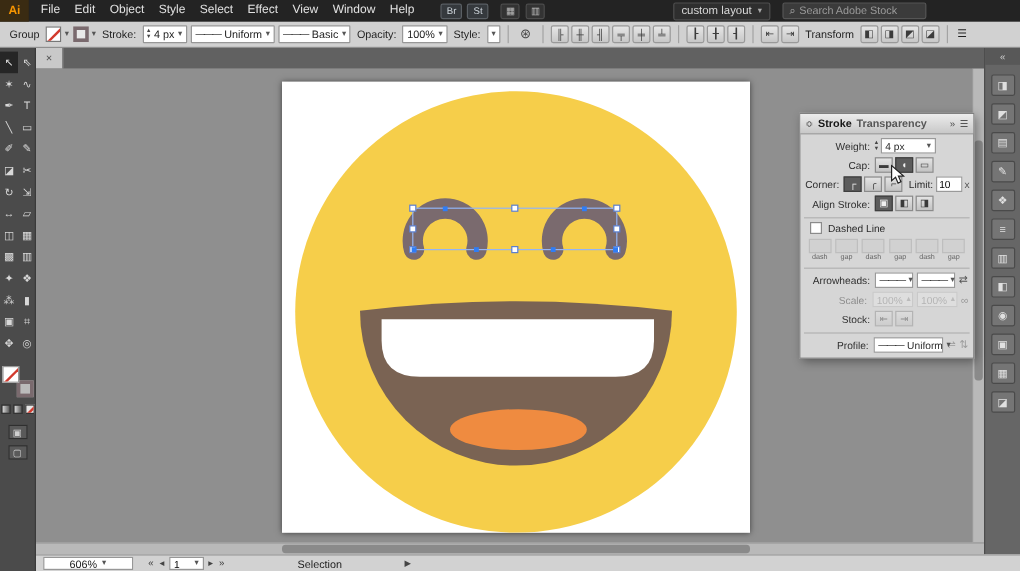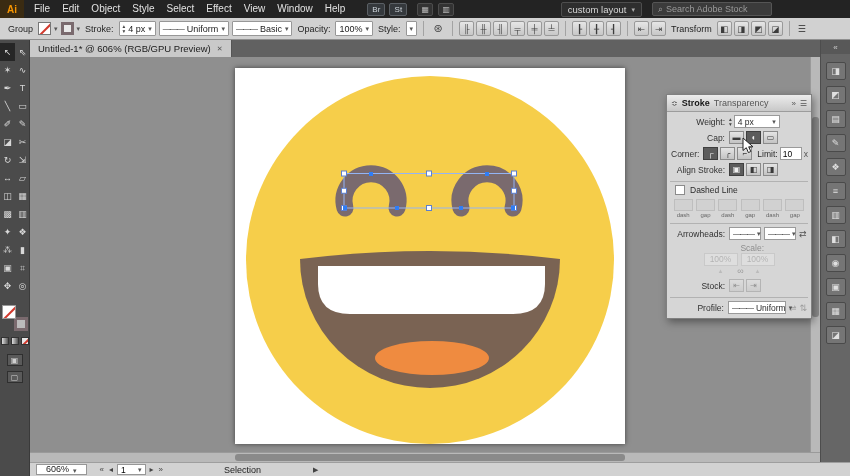--- a/index.html
+++ b/index.html
@@ -63,40 +63,40 @@
   
   .dock{position:absolute;left:820px;top:40px;width:30px;height:422px;background:#666;z-index:28;border-left:1px solid #4d4d4d;}
   .dock-head{height:14px;display:flex;align-items:center;justify-content:center;color:#ccc;font-size:8px;background:#585858;}
   .dock-icons{display:flex;flex-direction:column;align-items:center;gap:6px;padding-top:8px;}
   .dock-icon{width:20px;height:18px;background:#757575;border:1px solid #4a4a4a;color:#e0e0e0;display:flex;align-items:center;justify-content:center;font-size:9px;border-radius:2px;}
   
   .panel{position:absolute;left:666px;top:94px;width:146px;background:#d6d6d6;border:1px solid #808080;box-shadow:2px 3px 8px rgba(0,0,0,.4);z-index:50;font-size:8.5px;color:#2b2b2b;padding-bottom:4px;}
   .panel-header{height:17px;background:linear-gradient(#ececec,#c8c8c8);border-bottom:1px solid #9c9c9c;display:flex;align-items:center;padding:0 4px;gap:4px;}
   .pcycle{font-size:8px;color:#555;}
   .ptab{font-weight:bold;font-size:9px;color:#161616;}
-  .ptab.inactive{font-weight:normal;color:#565656;}
+  .ptab.inactive{font-weight:bold;color:#565656;}
   .panel-header .spacer{flex:1;}
   .phicon{font-size:8px;color:#555;}
   .prow{display:flex;align-items:center;margin:3px 4px 0;}
   .plabel{width:54px;text-align:right;margin-right:4px;color:#303030;white-space:nowrap;}
   .pselect{display:inline-flex;align-items:center;gap:3px;background:#fff;border:1px solid #9a9a9a;height:13px;padding:0 3px;}
   .pbtn{width:15px;height:13px;background:linear-gradient(#e4e4e4,#c3c3c3);border:1px solid #8b8b8b;display:flex;align-items:center;justify-content:center;font-size:8px;color:#3a3a3a;margin-right:2px;}
   .pbtn.selected{background:#5c5c5c;color:#f0f0f0;border-color:#3f3f3f;}
-  .disabled{opacity:.45;flex-direction:column;}
+  .disabled{opacity:.45;}
   .pcheck{width:10px;height:10px;background:#fff;border:1px solid #8b8b8b;margin:0 5px 0 8px;}
   .dash-grid{display:flex;gap:2px;margin:4px 6px 0;}
   .dash-slot{display:flex;flex-direction:column;align-items:center;width:21px;}
   .dashfield{width:19px;height:12px;background:#cdcdcd;border:1px solid #a2a2a2;}
   .dashlabel{font-size:6px;color:#666;margin-top:1px;}
   .phr{height:1px;background:#b2b2b2;margin:5px 3px 0;}
   .pinput{background:#fff;border:1px solid #9a9a9a;height:13px;font-size:8.5px;width:22px;padding:0 2px;font-family:inherit;}
   .plink{font-size:9px;color:#555;margin-left:3px;}
   
   .statusbar{position:absolute;left:30px;top:462px;width:820px;height:14px;background:#d2d2d2;border-top:1px solid #9e9e9e;display:flex;align-items:center;font-size:9px;padding:0 6px;gap:4px;z-index:35;}
-  .zoom-combo{display:inline-flex;align-items:flex-end;gap:4px;background:#fff;border:1px solid #979797;height:11px;padding:0 9px;}
+  .zoom-combo{display:inline-flex;align-items:center;gap:4px;background:#fff;border:1px solid #979797;height:11px;padding:0 21px;}
   .nav{display:inline-flex;align-items:center;gap:3px;margin-left:8px;color:#333;}
   .nav-btn{font-size:8px;color:#444;padding:0 1px;}
   .ab-combo{display:inline-flex;align-items:center;gap:3px;background:#fff;border:1px solid #979797;height:11px;padding:0 3px;}
   .ab-combo input{width:14px;border:none;outline:none;font-size:8.5px;font-family:inherit;background:transparent;}
   .status-label{margin-left:56px;color:#222;}
   .status-flyout{font-size:7px;color:#444;margin-left:48px;}
   
   .cursor{position:absolute;left:742px;top:137px;z-index:60;pointer-events:none;}
 </style>
 </head>
@@ -249,21 +249,20 @@
     <span class="mini-btn none"></span>
   </div>
   <div class="tb-modes">
     <span class="tb-mode">▣</span>
     <span class="tb-mode">▢</span>
   </div>
 </div>
 
 <div class="tabstrip">
   <div class="doc-tab">
-    <span>Untitled-1* @ 606% (RGB/GPU Preview)</span>
     <span class="tab-close">✕</span>
   </div>
 </div>
 
 <div class="canvas">
   <div class="artboard">
     <svg width="390" height="376" viewBox="0 0 390 376">
       <circle cx="195" cy="192" r="184" fill="#F6CE4A"></circle>
       <path d="M65,191 Q195,175 325,191 A130,129 0 0 1 65,191 Z" fill="#7A6353"></path>
       <path d="M83,198 L310,198 L310,216 Q310,246 278,246 L115,246 Q83,246 83,216 Z" fill="#FFFFFF"></path>

